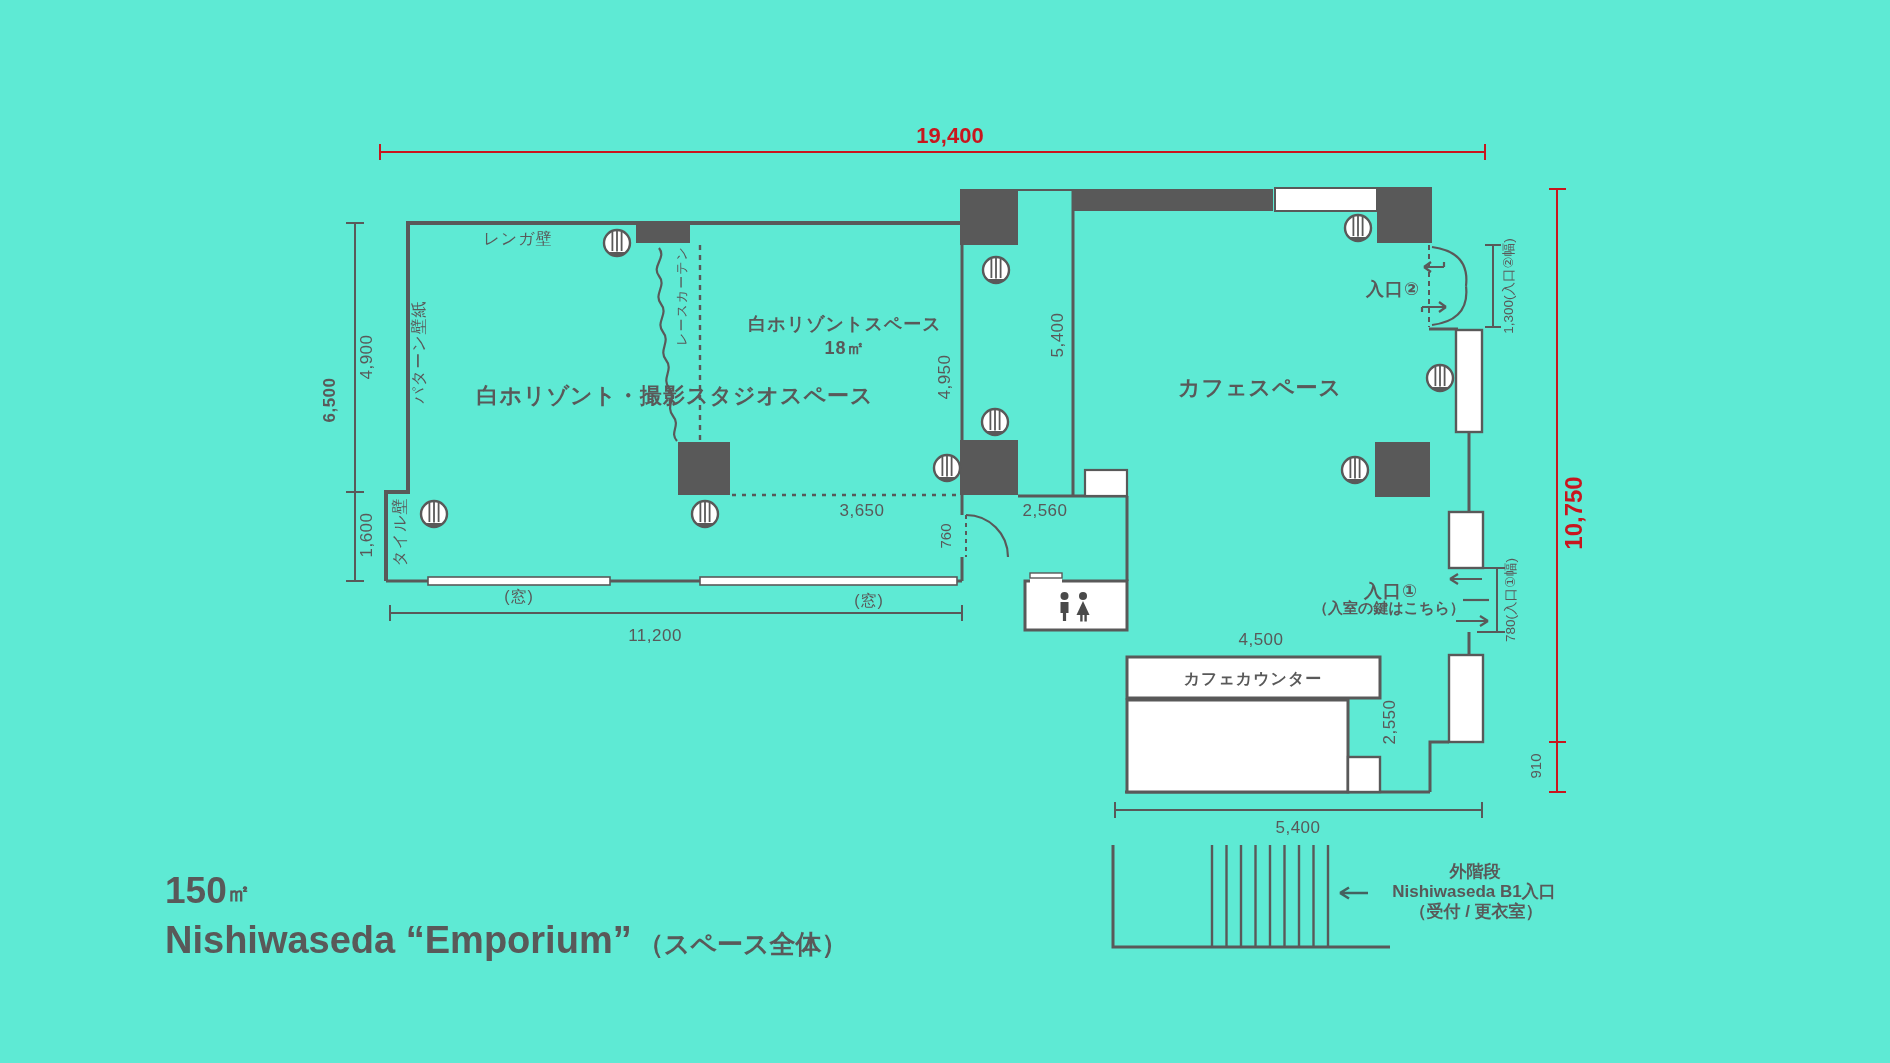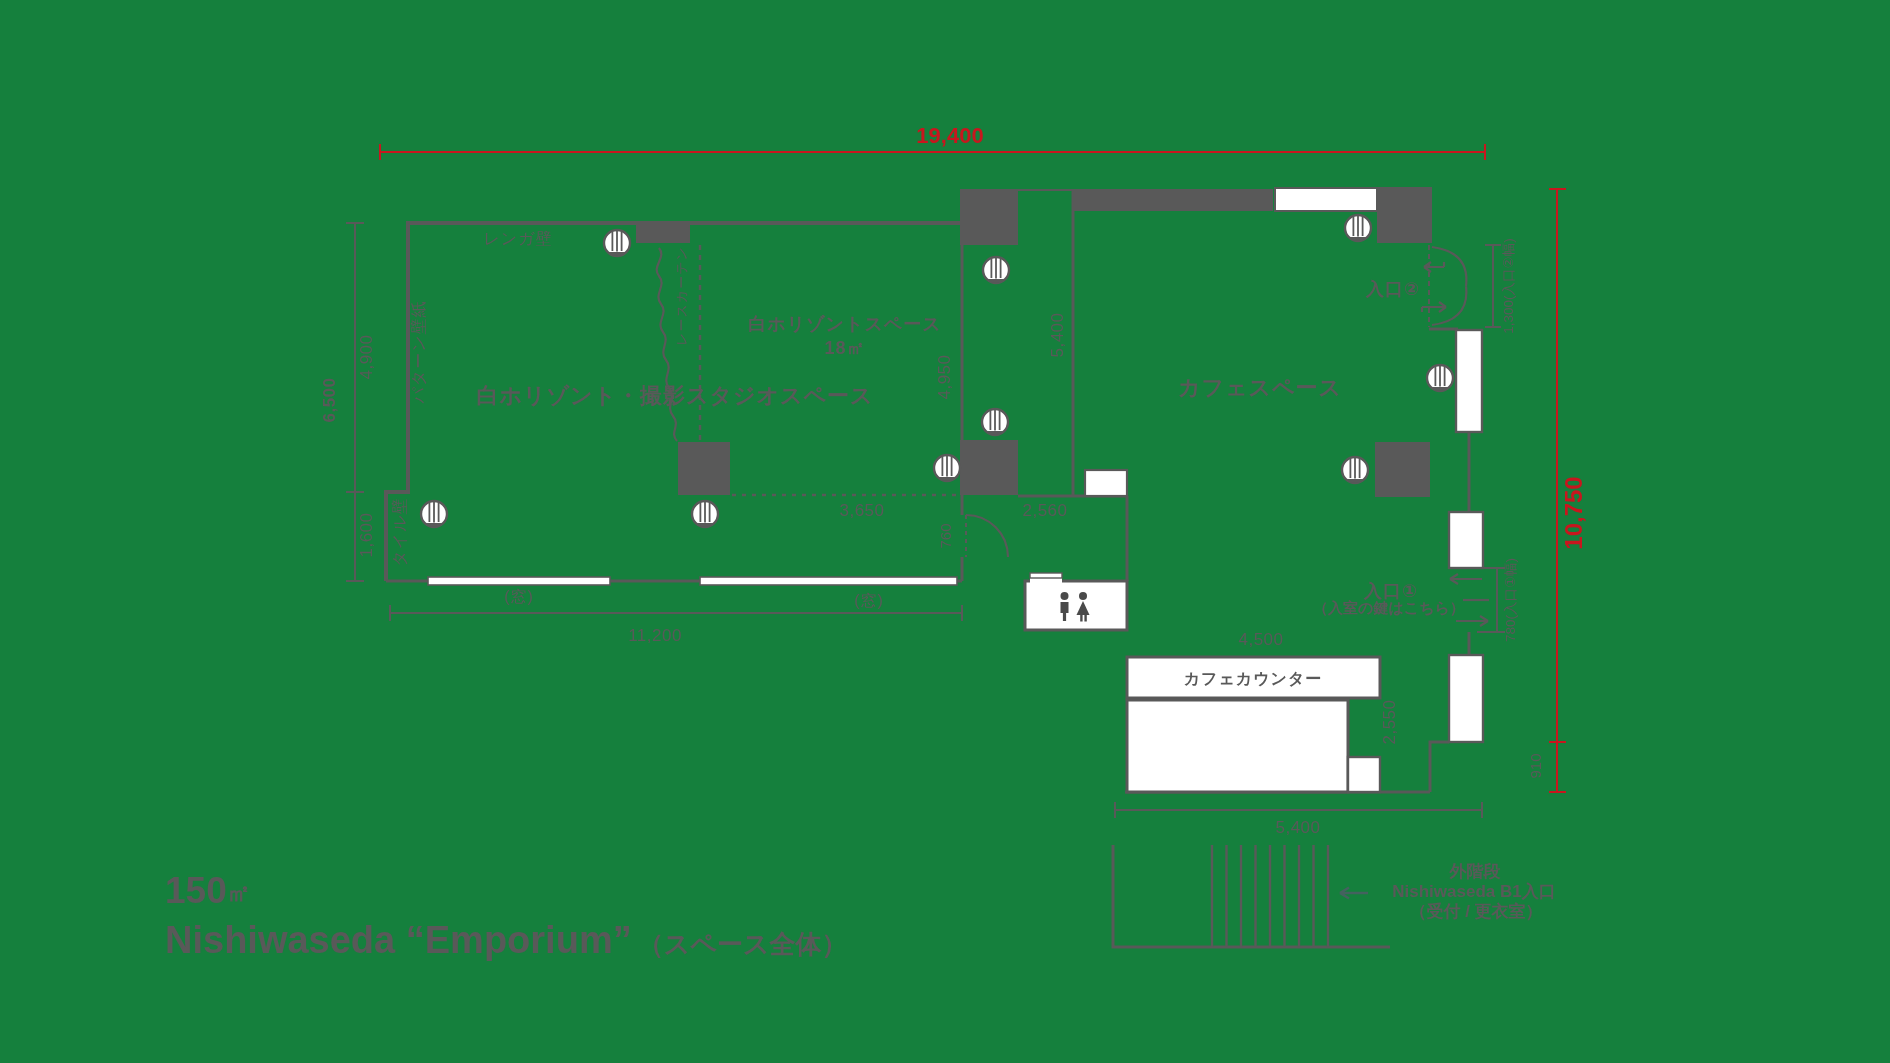--- a/index.html
+++ b/index.html
@@ -1,16 +1,16 @@
 <!DOCTYPE html>
 <html><head>
 <meta charset="utf-8">
 <style>
   html,body{margin:0;padding:0;background:#fff;}
-  .page{position:relative;width:1890px;height:1063px;background:#15803d;overflow:hidden;
+  .page{position:relative;width:1890px;height:1063px;background:#5eead4;overflow:hidden;
         font-family:"Liberation Sans","DejaVu Sans",sans-serif;}
   svg text{font-family:"Liberation Sans","DejaVu Sans",sans-serif;fill:#595959;}
   .dim{font-size:17px;letter-spacing:.5px;}
   .dim-small{font-size:15px;}
   .dim-red{fill:#C8161E;font-weight:bold;}
   .room{font-size:22px;font-weight:600;letter-spacing:1px;}
   .room-sub{font-size:18px;font-weight:600;letter-spacing:1px;}
   .feat{font-size:16px;letter-spacing:1px;}
   .feat-small{font-size:13px;letter-spacing:1px;}
   .entr{font-size:18px;font-weight:600;letter-spacing:1px;}

